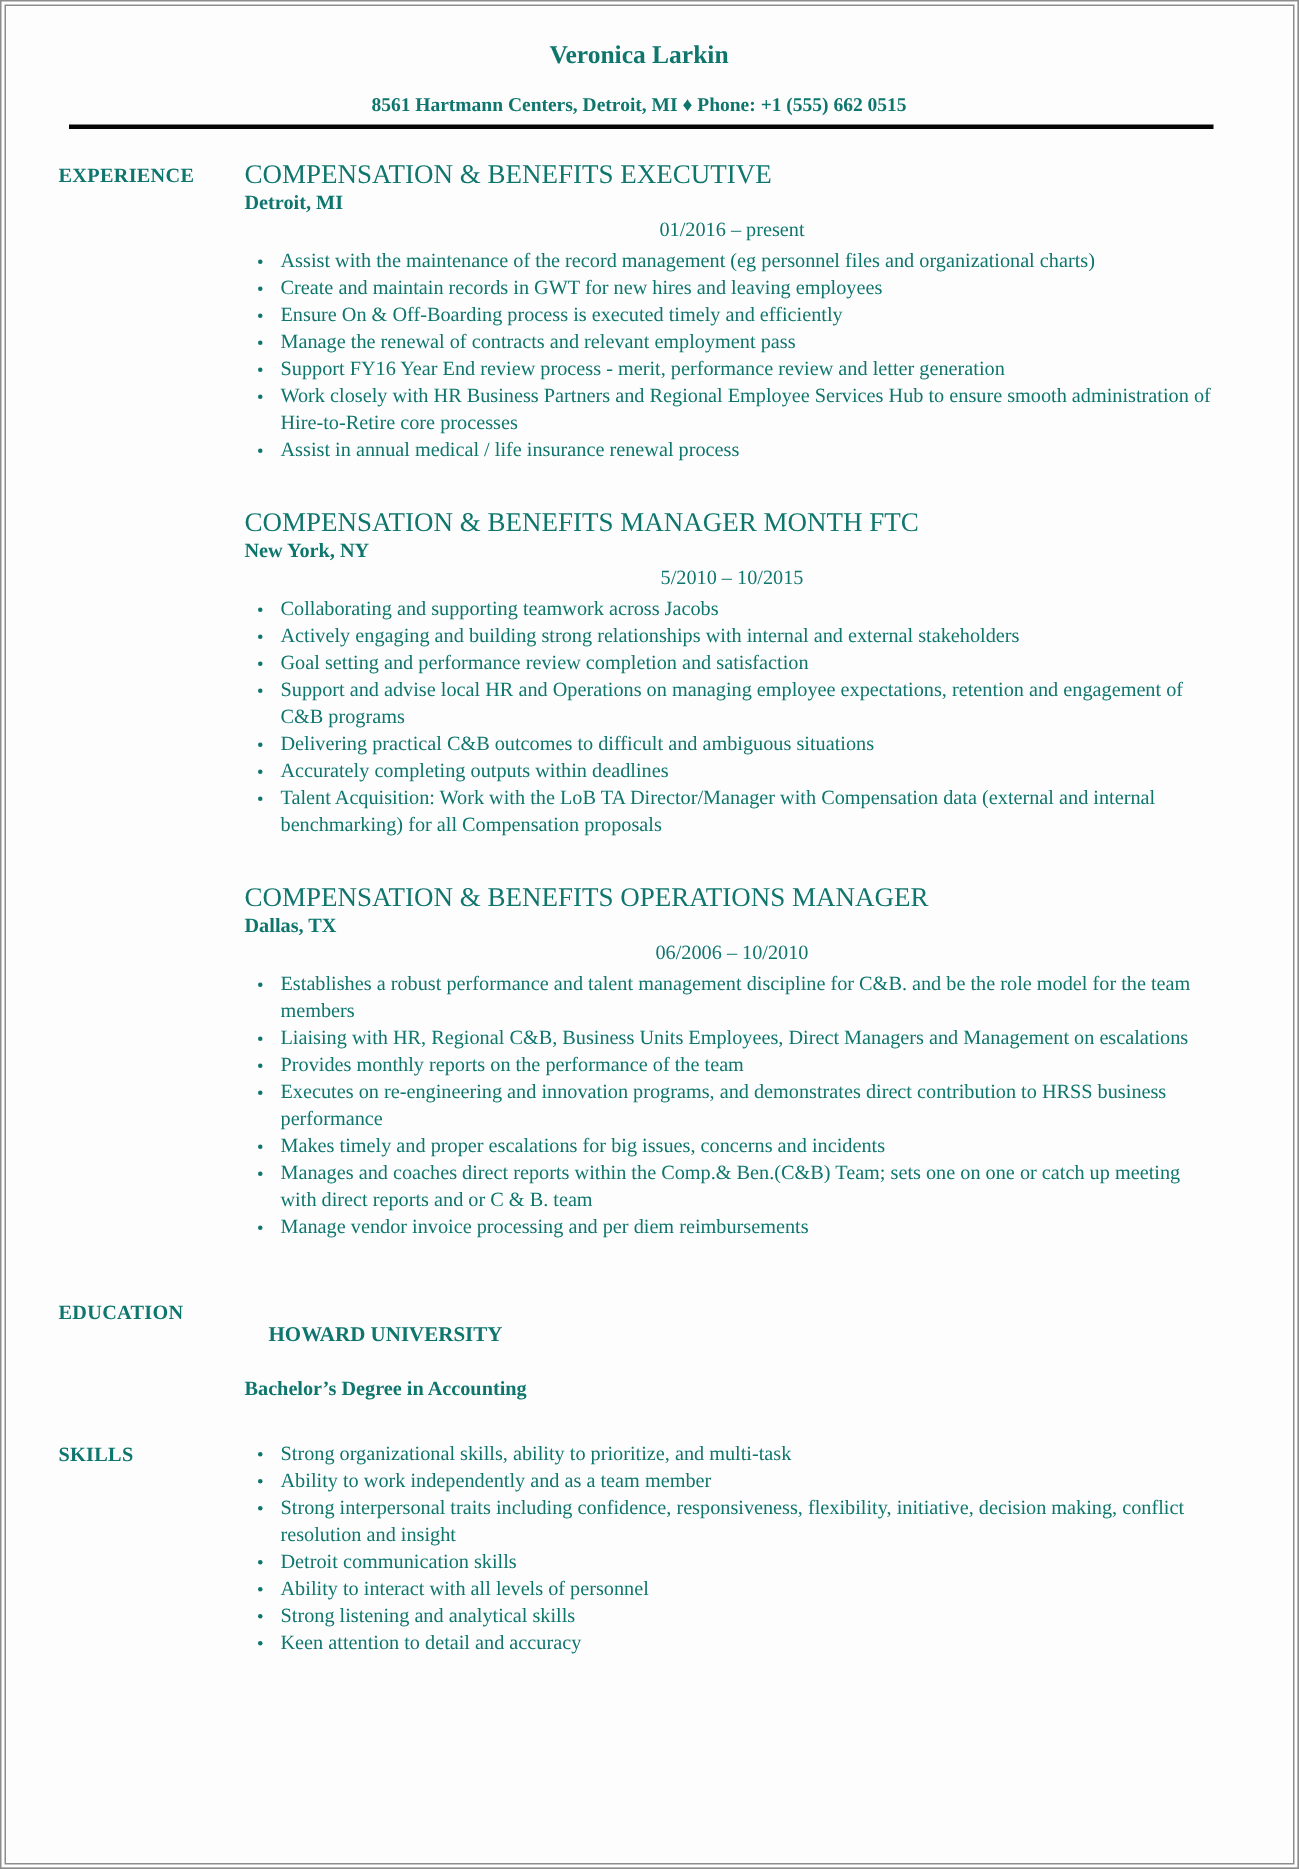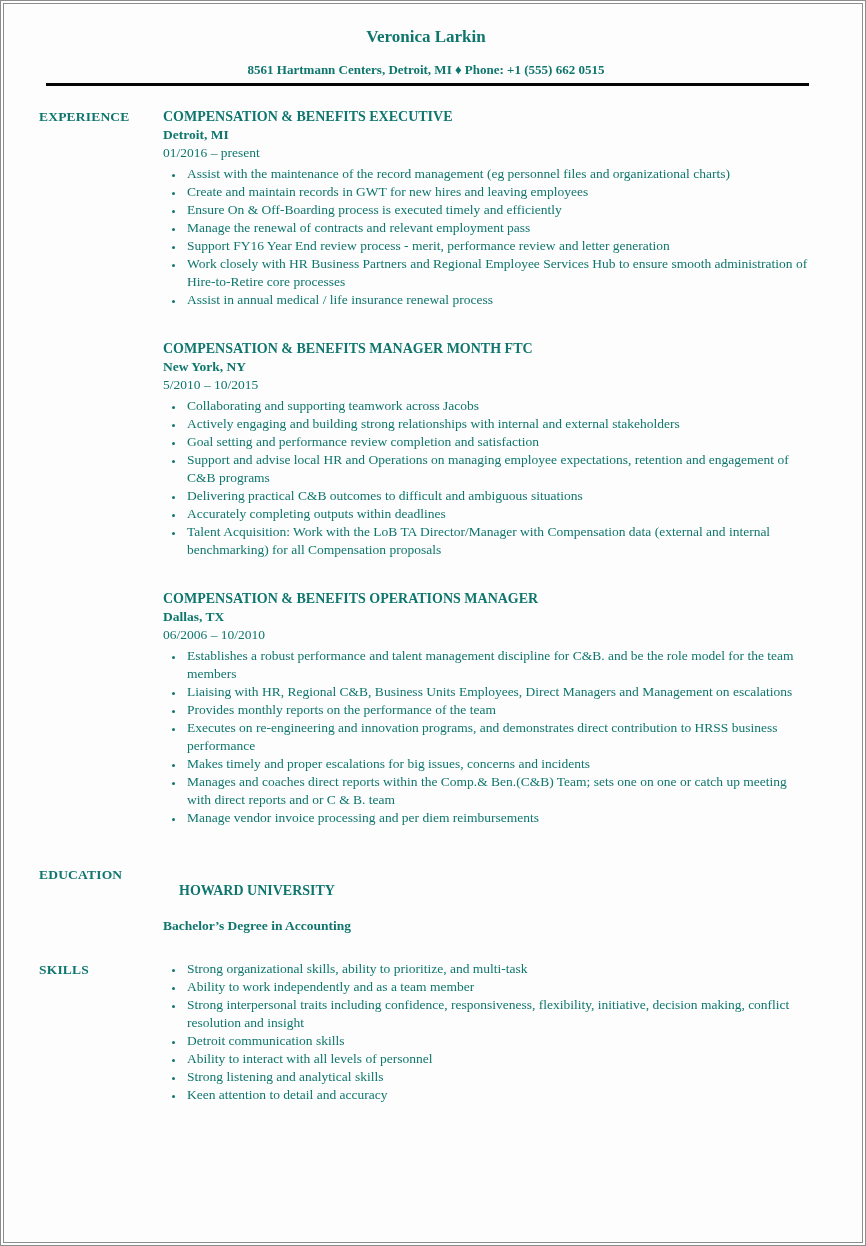--- a/index.html
+++ b/index.html
@@ -57,33 +57,34 @@
     line-height: 19px;
     letter-spacing: 0.2px;
     font-family: Liberation Serif, serif;
   }
   .content-col {
     flex: 1;
     min-width: 0;
   }
   .job + .job { margin-top: 30px; }
   .job-title {
-    font-size: 14px;
-    font-weight: bold;
+    font-size: 18px;
+    font-weight: normal;
     line-height: 19px;
     margin: 0;
   }
   .job-location {
     font-size: 13.5px;
     font-weight: bold;
     line-height: 18px;
   }
   .job-dates {
     font-size: 13.5px;
     line-height: 18px;
+    text-align: center;
   }
   ul.bullets {
     margin: 3px 0 0 0;
     padding-left: 22px;
     list-style-type: disc;
   }
   ul.bullets li {
     font-size: 13.5px;
     line-height: 18px;
     padding-left: 2px;

